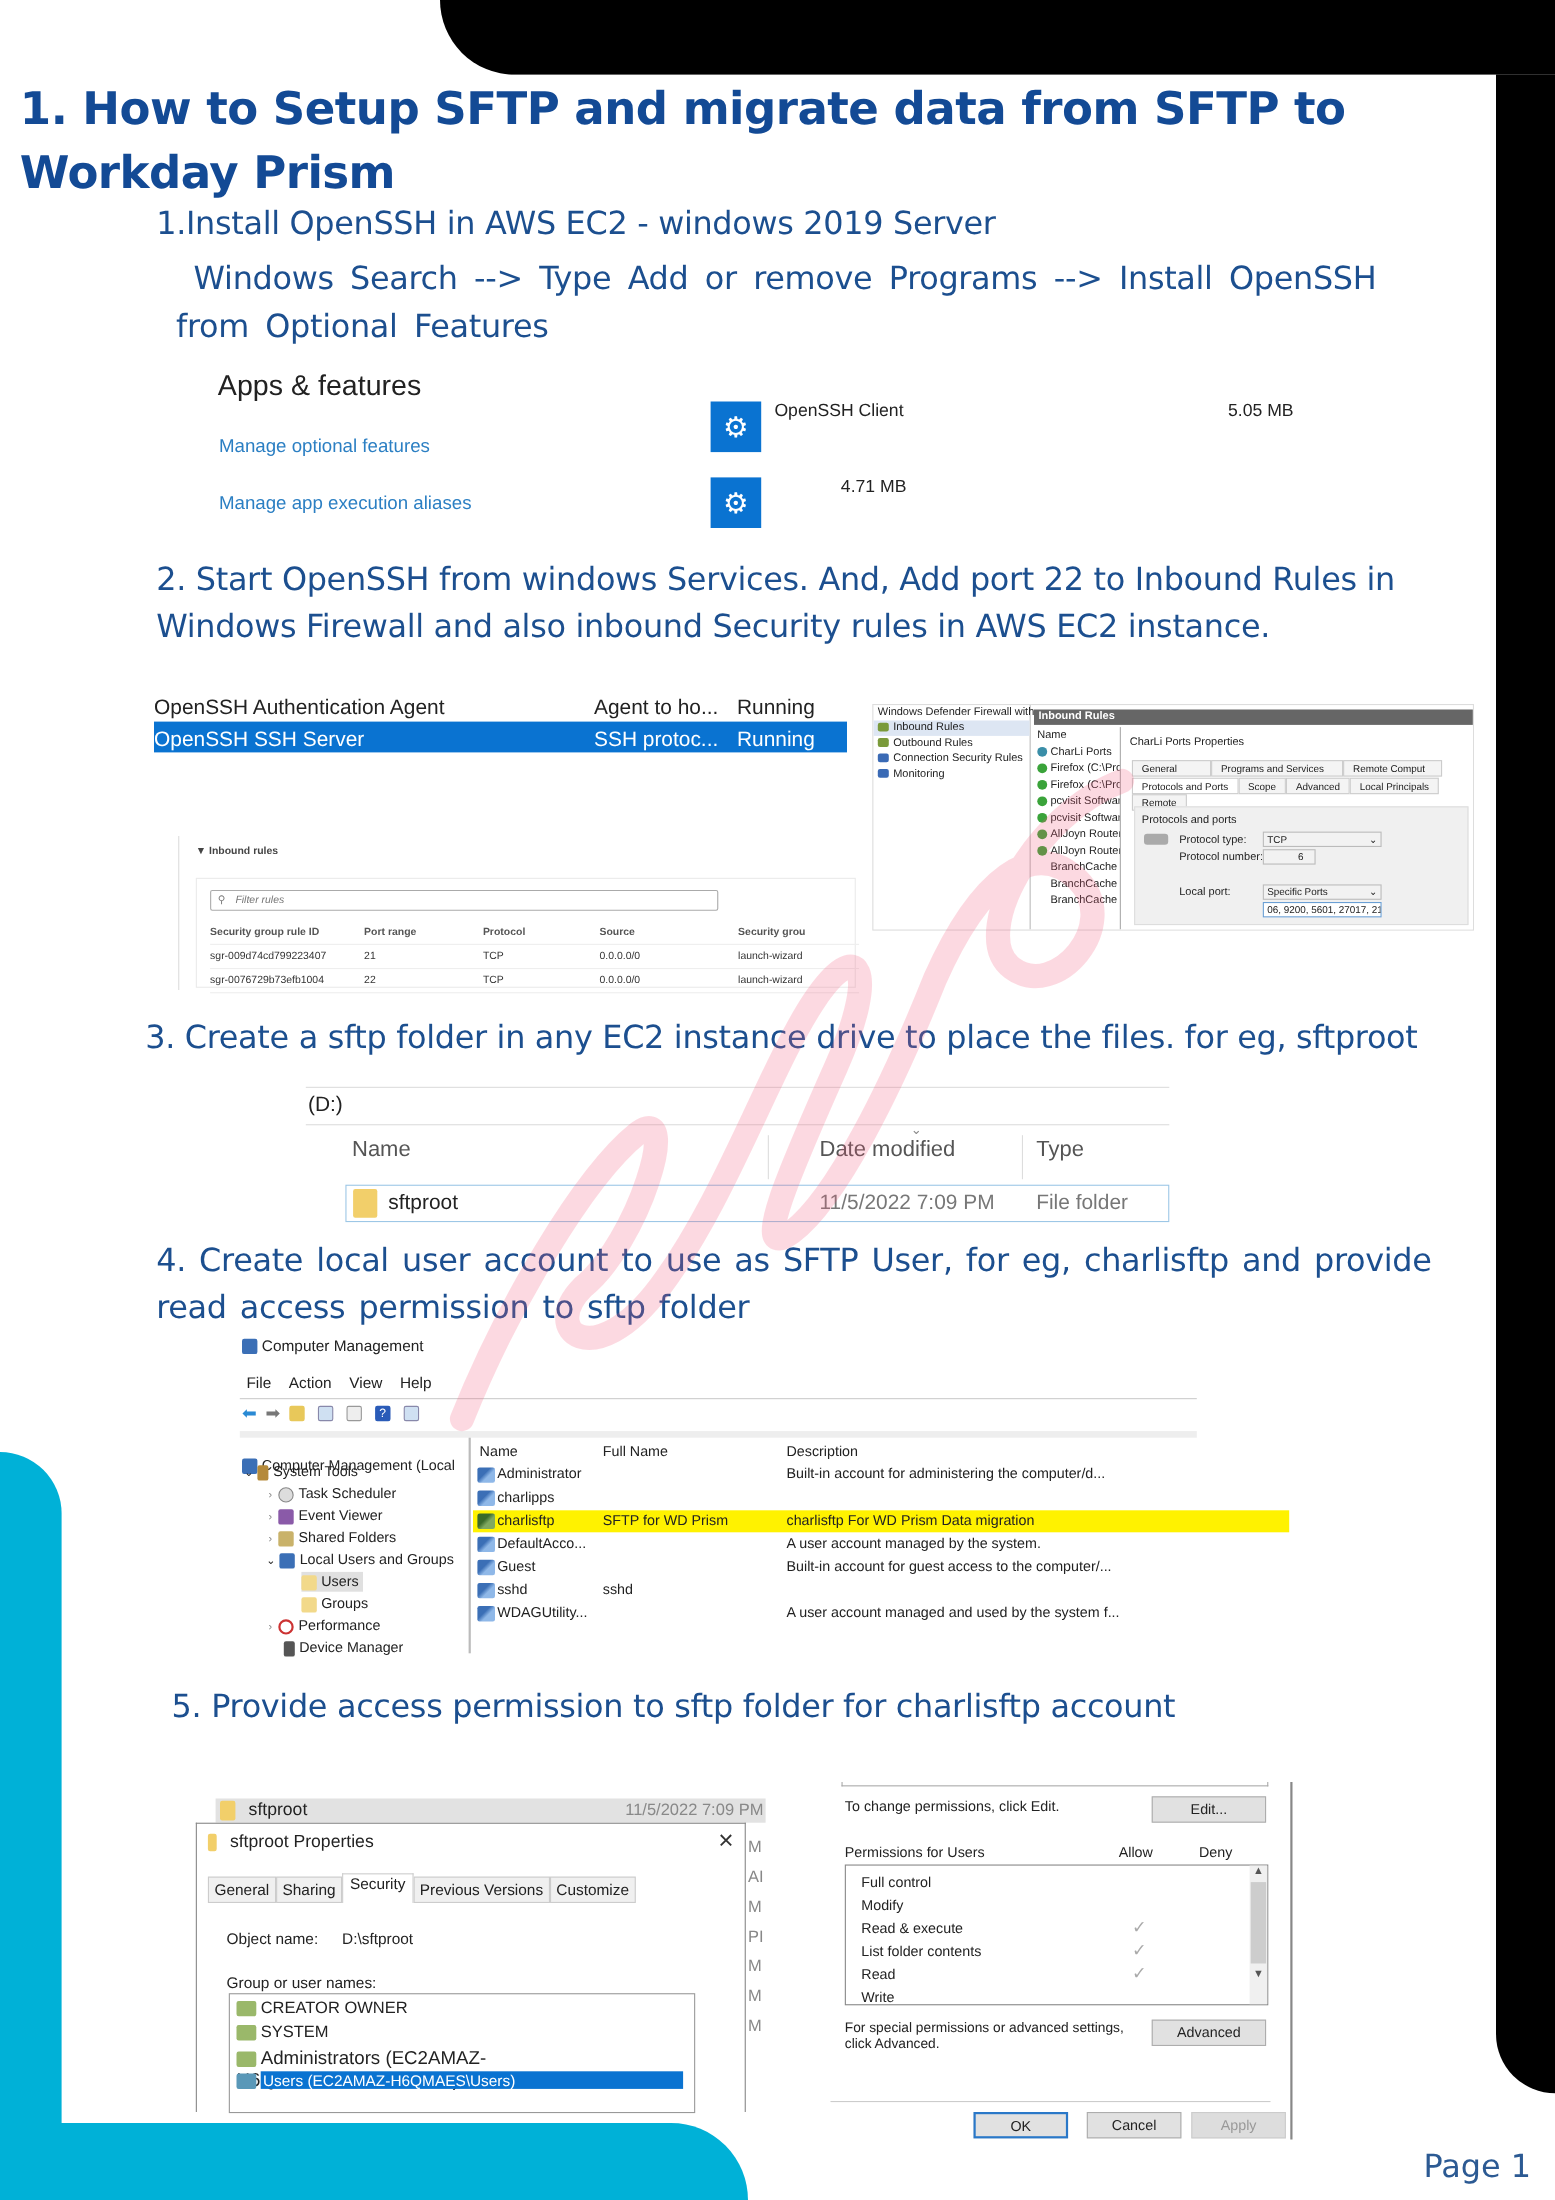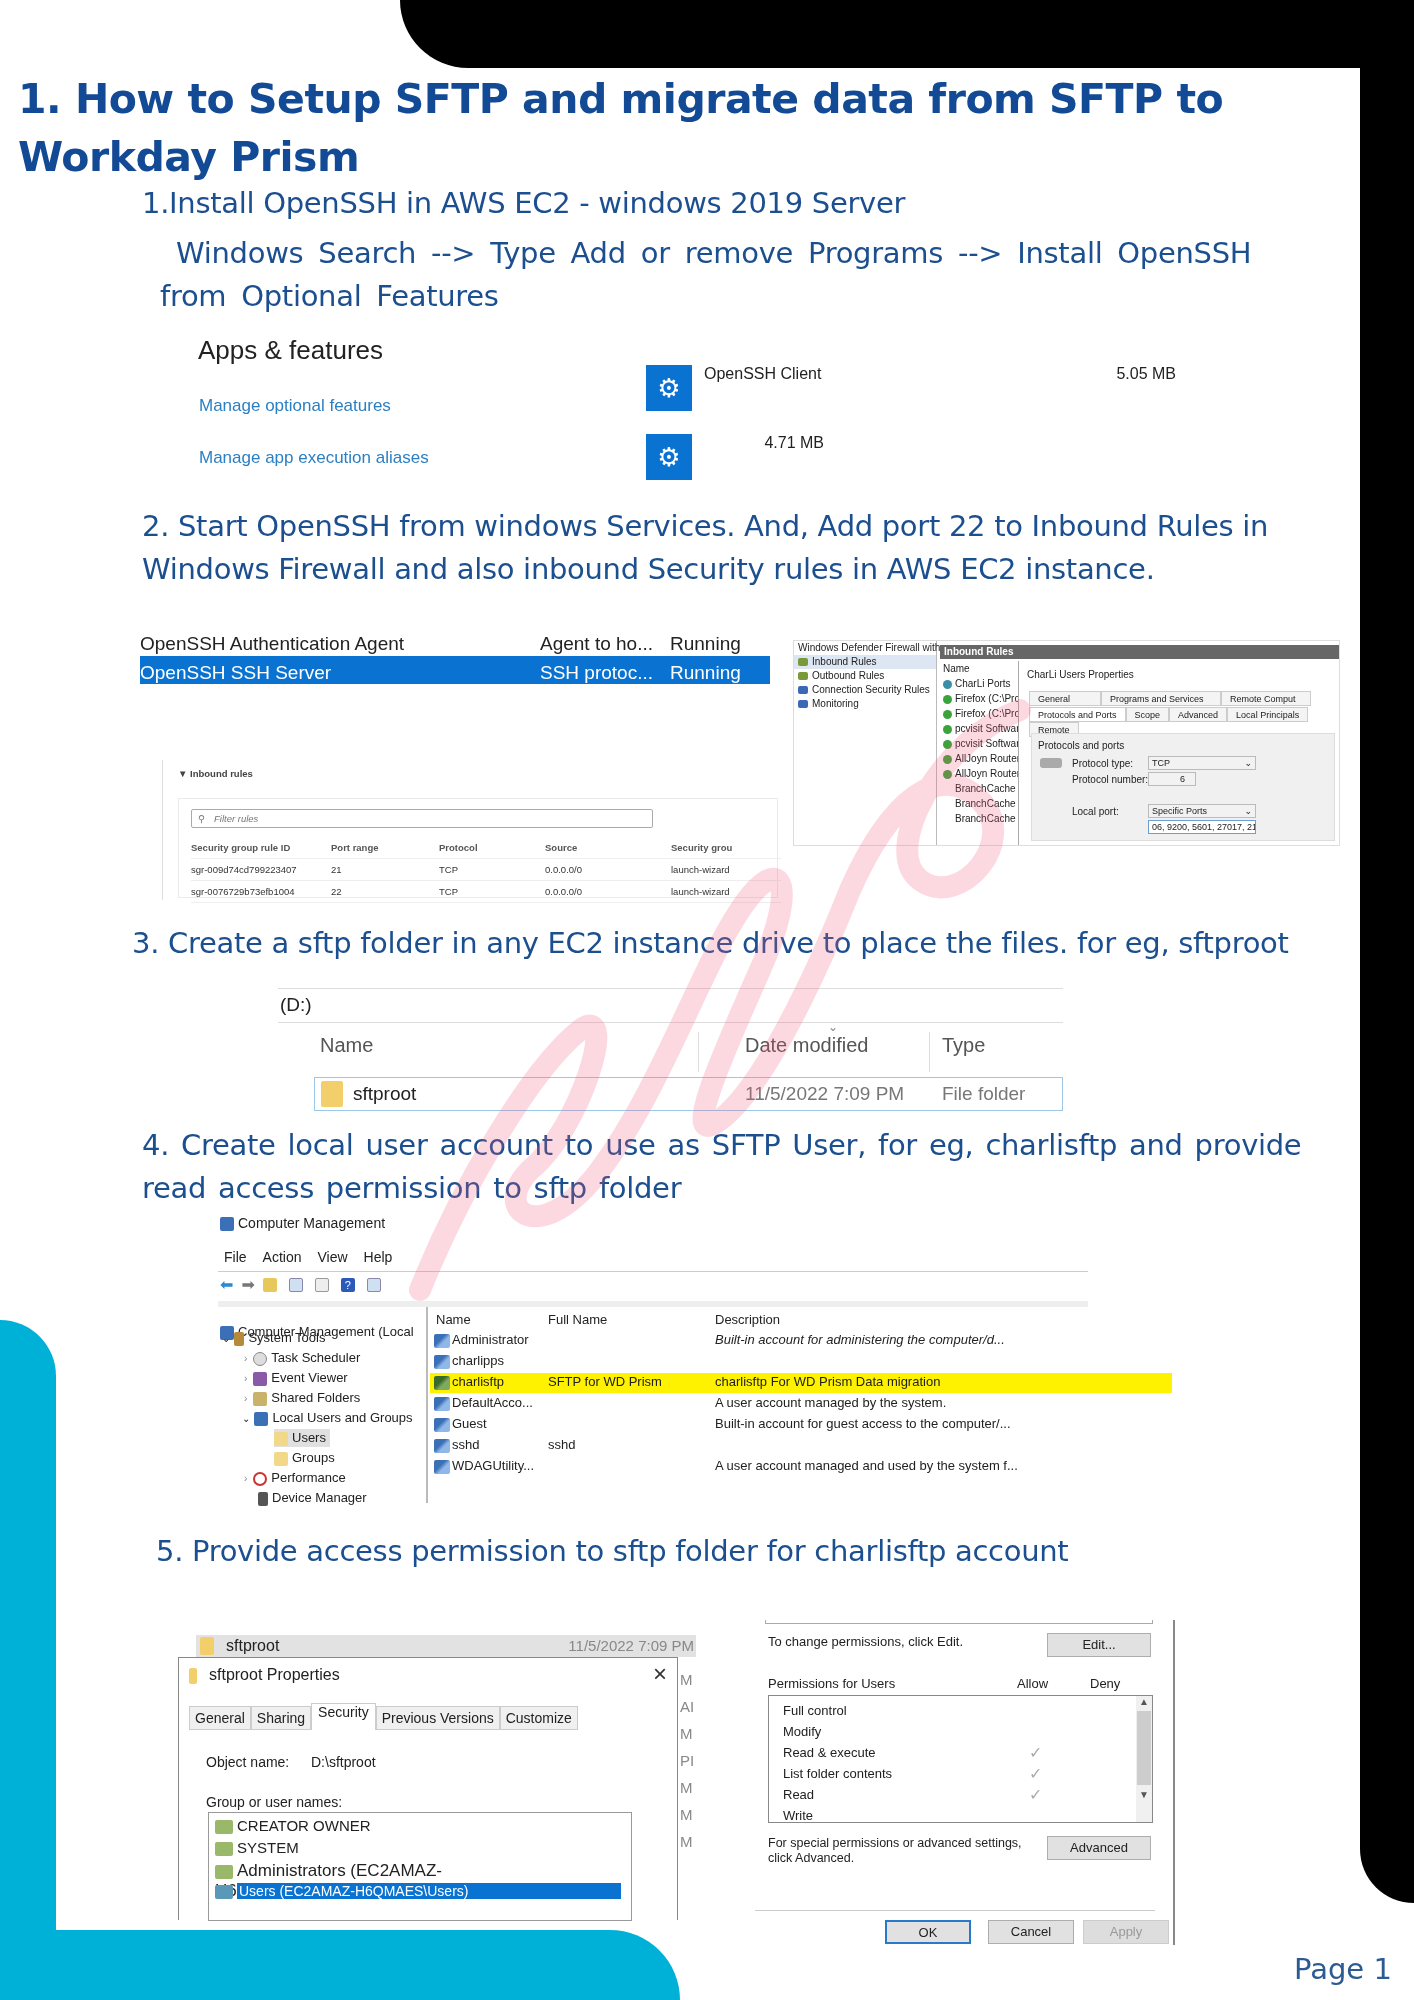--- a/index.html
+++ b/index.html
@@ -141,21 +141,21 @@
     <div><span class="gdot"></span><span>Firefox (C:\Progr</span></div>
     <div><span class="gdot"></span><span>pcvisit Software</span></div>
     <div><span class="gdot"></span><span>pcvisit Software</span></div>
     <div><span class="gdot"></span><span>AllJoyn Router (T</span></div>
     <div><span class="gdot"></span><span>AllJoyn Router (U</span></div>
     <div style="padding-left:15px">BranchCache Co</div>
     <div style="padding-left:15px">BranchCache Ho</div>
     <div style="padding-left:15px">BranchCache Pe</div>
   </div>
   <div class="fw-dialog">
-    <div style="position:absolute;left:8px;top:8px;">CharLi Users Properties</div>
+    <div style="position:absolute;left:8px;top:8px;">CharLi Ports Properties</div>
     <div class="fw-tabs" style="top:30px;">
       <div class="fw-tab" style="width:72px;">General</div>
       <div class="fw-tab" style="width:120px;">Programs and Services</div>
       <div class="fw-tab" style="width:90px;">Remote Comput</div>
     </div>
     <div class="fw-tabs" style="top:46px;">
       <div class="fw-tab" style="background:#fff;">Protocols and Ports</div>
       <div class="fw-tab">Scope</div>
       <div class="fw-tab">Advanced</div>
       <div class="fw-tab">Local Principals</div>
@@ -262,21 +262,21 @@
     <div style="left:26px;top:254px;"><span style="font-size:10px;margin-right:6px;color:#888">›</span><span class="tico" style="background:#fff;border:2px solid #c33;border-radius:50%"></span><span>Performance</span></div>
     <div style="left:40px;top:274px;"><span class="tico" style="background:#555;width:10px"></span><span>Device Manager</span></div>
   </div>
 
   <div class="cm-list">
     <div style="left:218px;top:96px;">Name</div>
     <div style="left:330px;top:96px;">Full Name</div>
     <div style="left:497px;top:96px;">Description</div>
 
     <div style="left:216px;top:116px;"><span class="uico"></span><span>Administrator</span></div>
-    <div style="left:497px;top:116px;font-style:italic;">Built-in account for administering the computer/d...</div>
+    <div style="left:497px;top:116px;">Built-in account for administering the computer/d...</div>
 
     <div style="left:216px;top:137px;"><span class="uico"></span><span>charlipps</span></div>
 
     <div class="hl" style="left:212px;top:158px;width:742px;height:20px;"></div>
     <div style="left:216px;top:158px;"><span class="uico" style="background:linear-gradient(135deg,#3a6a2a 40%,#7fa860 60%)"></span><span>charlisftp</span></div>
     <div style="left:330px;top:158px;">SFTP for WD Prism</div>
     <div style="left:497px;top:158px;">charlisftp For WD Prism Data migration</div>
 
     <div style="left:216px;top:179px;"><span class="uico"></span><span>DefaultAcco...</span></div>
     <div style="left:497px;top:179px;">A user account managed by the system.</div>

